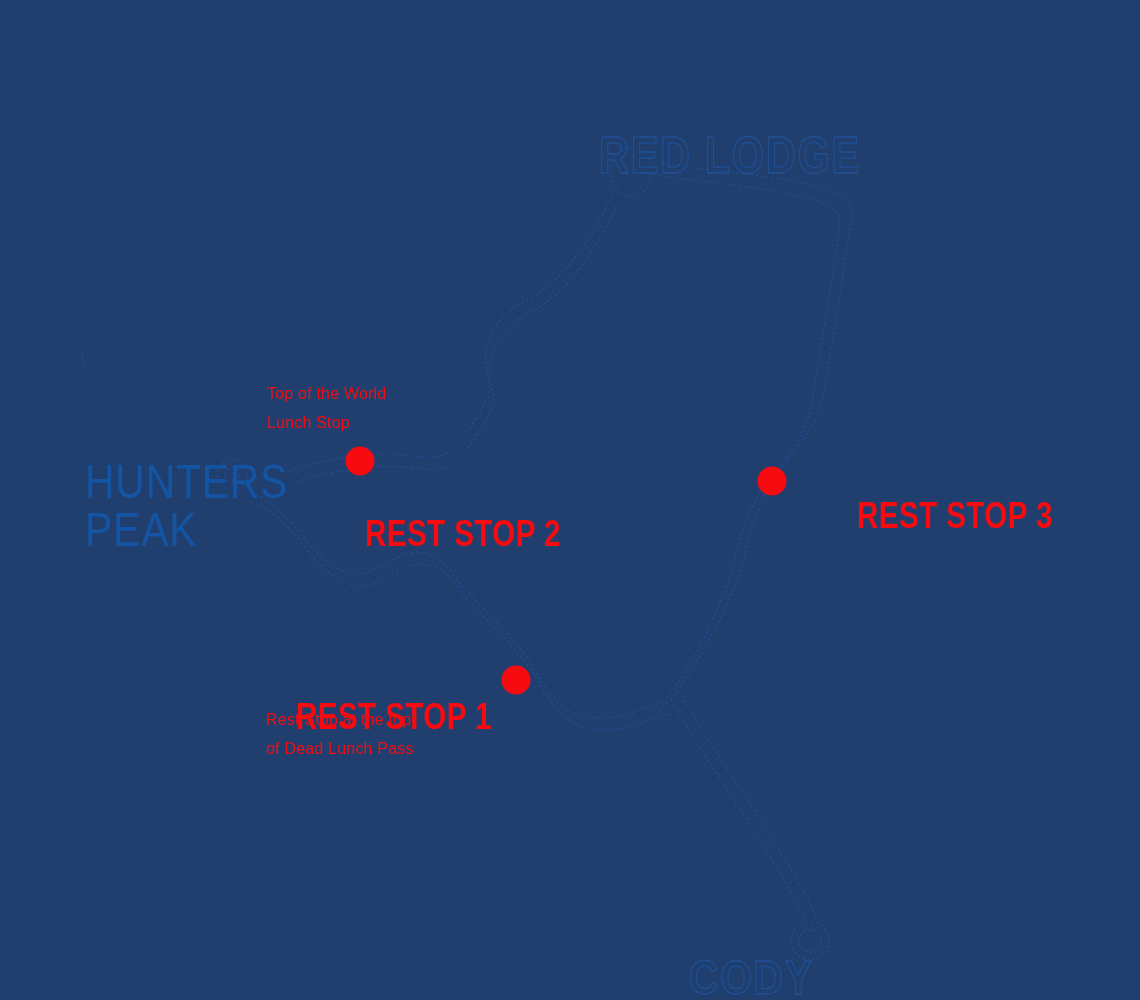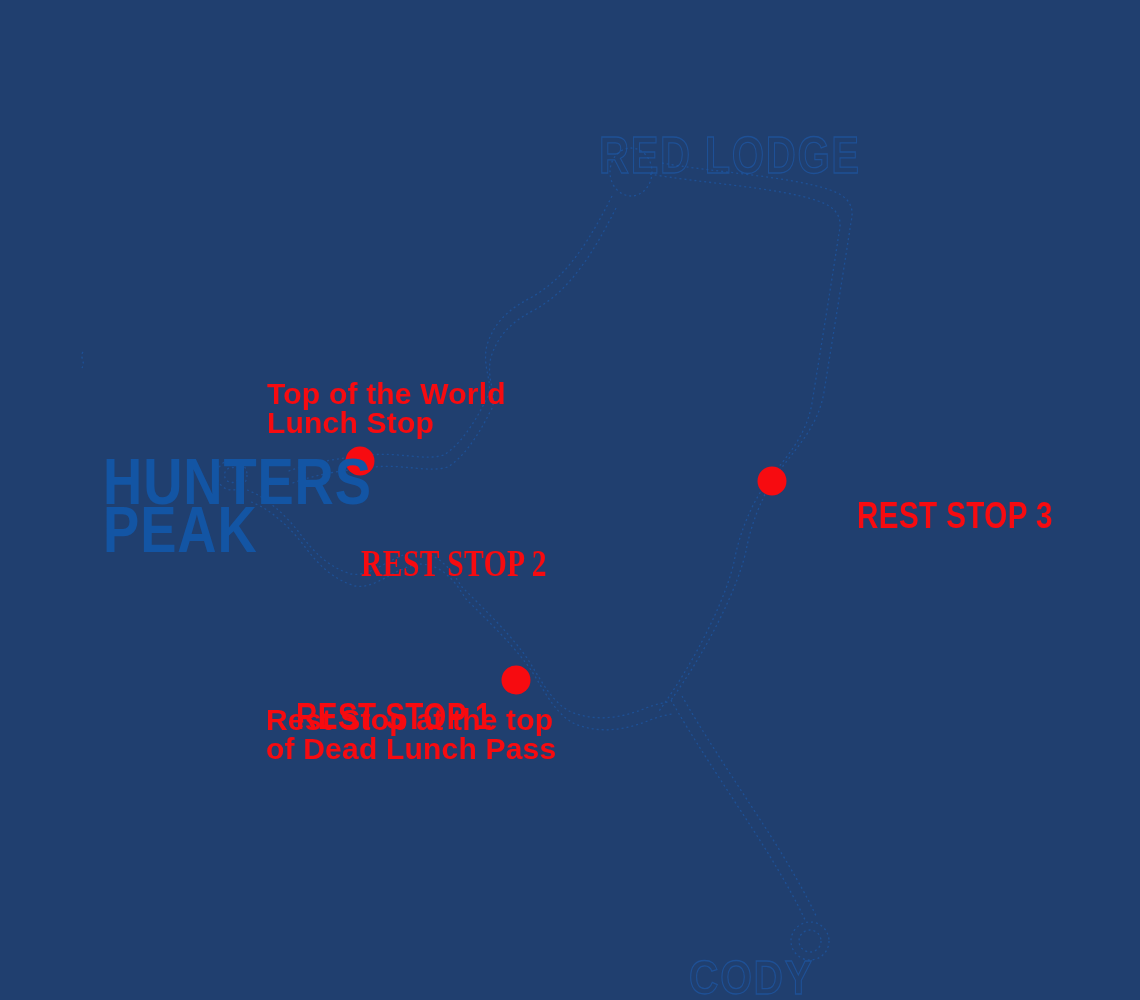--- a/index.html
+++ b/index.html
@@ -19,43 +19,43 @@
     overflow:hidden;
   }
   #map-svg{position:absolute;left:0;top:0;}
   .road{fill:none;stroke:var(--road);stroke-width:1.3;stroke-dasharray:2 3;opacity:.85;}
   .stop-dot{fill:var(--marker);}
   .lbl{position:absolute;white-space:pre;}
   .cond{display:inline-block;transform:scaleX(0.8);transform-origin:0 0;}
   .cond85{display:inline-block;transform:scaleX(0.85);transform-origin:0 0;}
   .place-solid{
     color:var(--place);
-    font-weight:bold;
-    font-size:64px;line-height:48px;
+    font-weight:normal;
+    font-size:48px;line-height:48px;
     letter-spacing:1px;
   }
   .place-outline{
     color:transparent;
     -webkit-text-stroke:1.3px var(--outline);
     font-weight:bold;
     font-size:52px;line-height:52px;
     letter-spacing:2px;
     opacity:.8;
   }
   .place-outline.sm{font-size:48px;line-height:48px;}
   .stop-name{
     color:var(--label);
     font-weight:bold;
     font-size:37px;line-height:37px;
     letter-spacing:.5px;
   }
   .stop-note{
     color:var(--label);
-    font-weight:700;
-    font-size:30px;line-height:29px;
+    font-weight:400;
+    font-size:16px;line-height:29px;
     letter-spacing:.2px;
   }
 </style>
 </head>
 <body>
 
 <div class="map-root">
 
   <svg id="map-svg" width="1140" height="1000" viewBox="0 0 1140 1000">
       <path d="M662,163 C710,172 790,176 830,190 C848,196 855,206 851,222 C845,262 834,330 824,392 C818,428 794,450 777,474 C762,496 752,522 747,546 C740,585 706,652 671,700" class="road"></path>
@@ -81,21 +81,21 @@
 
   <div class="lbl place-solid" style="left:28px;top:410px;">
     <span class="cond85"><span>HUNTERS</span><br><span>PEAK</span></span>
   </div>
 
   <div class="lbl place-outline sm" style="left:628px;top:906px;">
     <span class="cond85">CODY</span>
   </div>
 
   <div class="lbl stop-note" style="left:267px;top:379px;"><span>Top of the World</span><br><span>Lunch Stop</span></div>
-  <div class="lbl stop-name" style="left:322px;top:508px;font-family:Liberation Serif, serif;">
+  <div class="lbl stop-name" style="left:322px;top:478px;">
     <span class="cond">REST STOP 2</span>
   </div>
 
   <div class="lbl stop-name" style="left:814px;top:460px;text-align:center;">
     <span class="cond">REST STOP 3</span>
   </div>
 
   <div class="lbl stop-name" style="left:253px;top:661px;">
     <span class="cond">REST STOP 1</span>
   </div>

